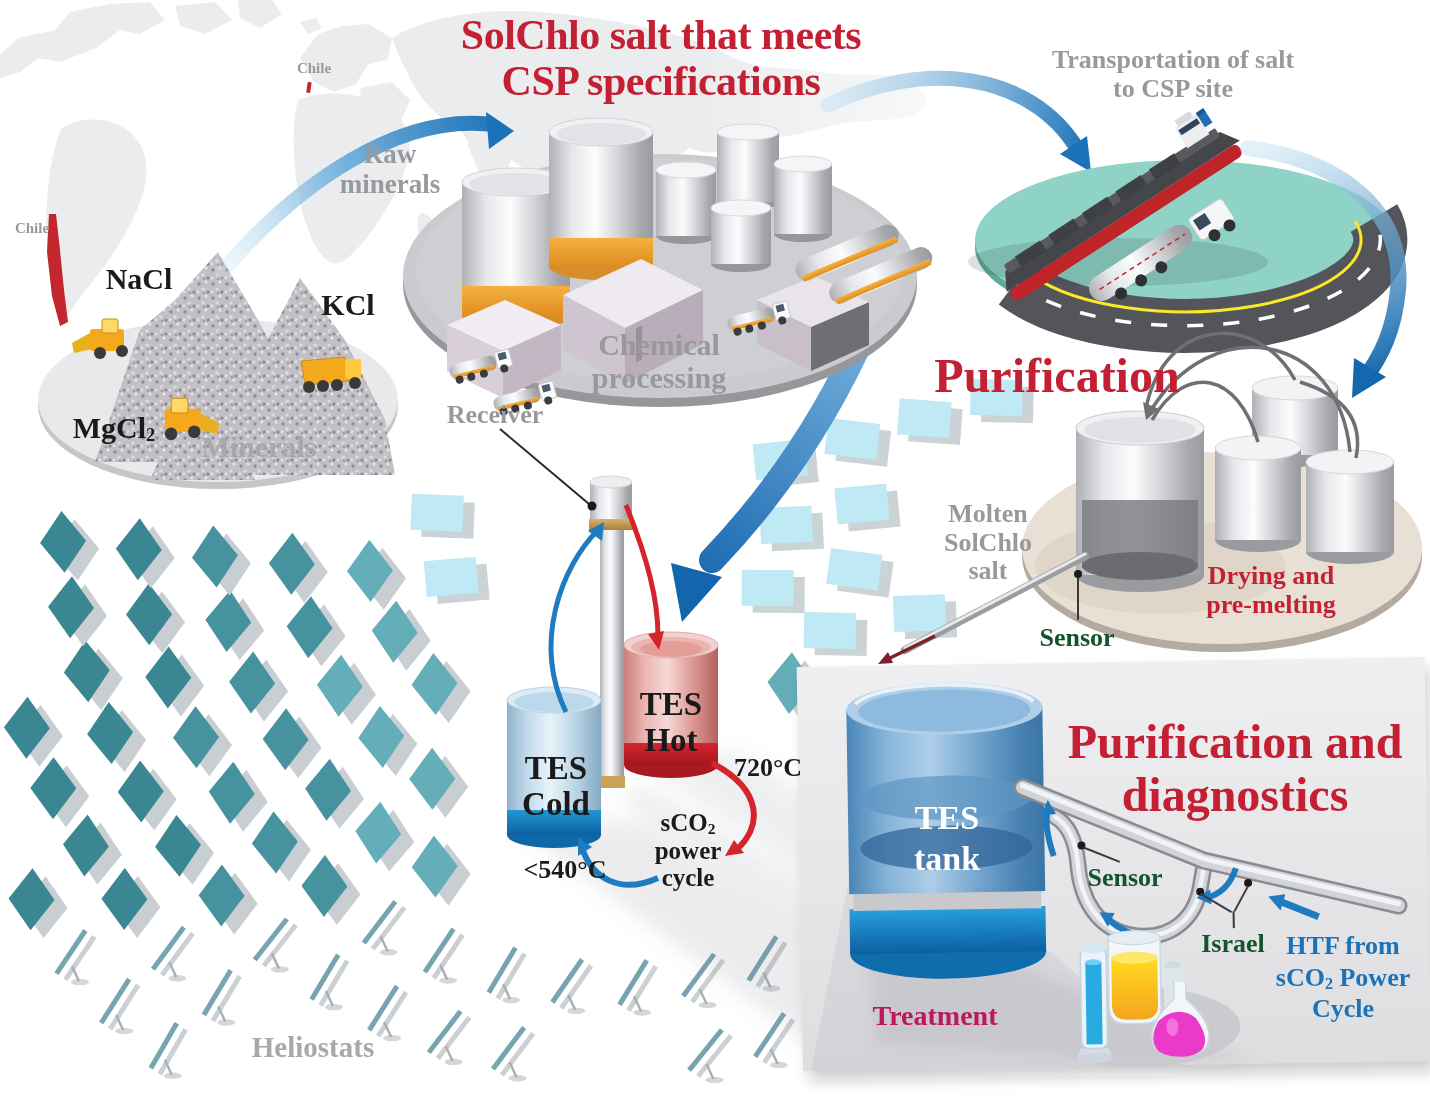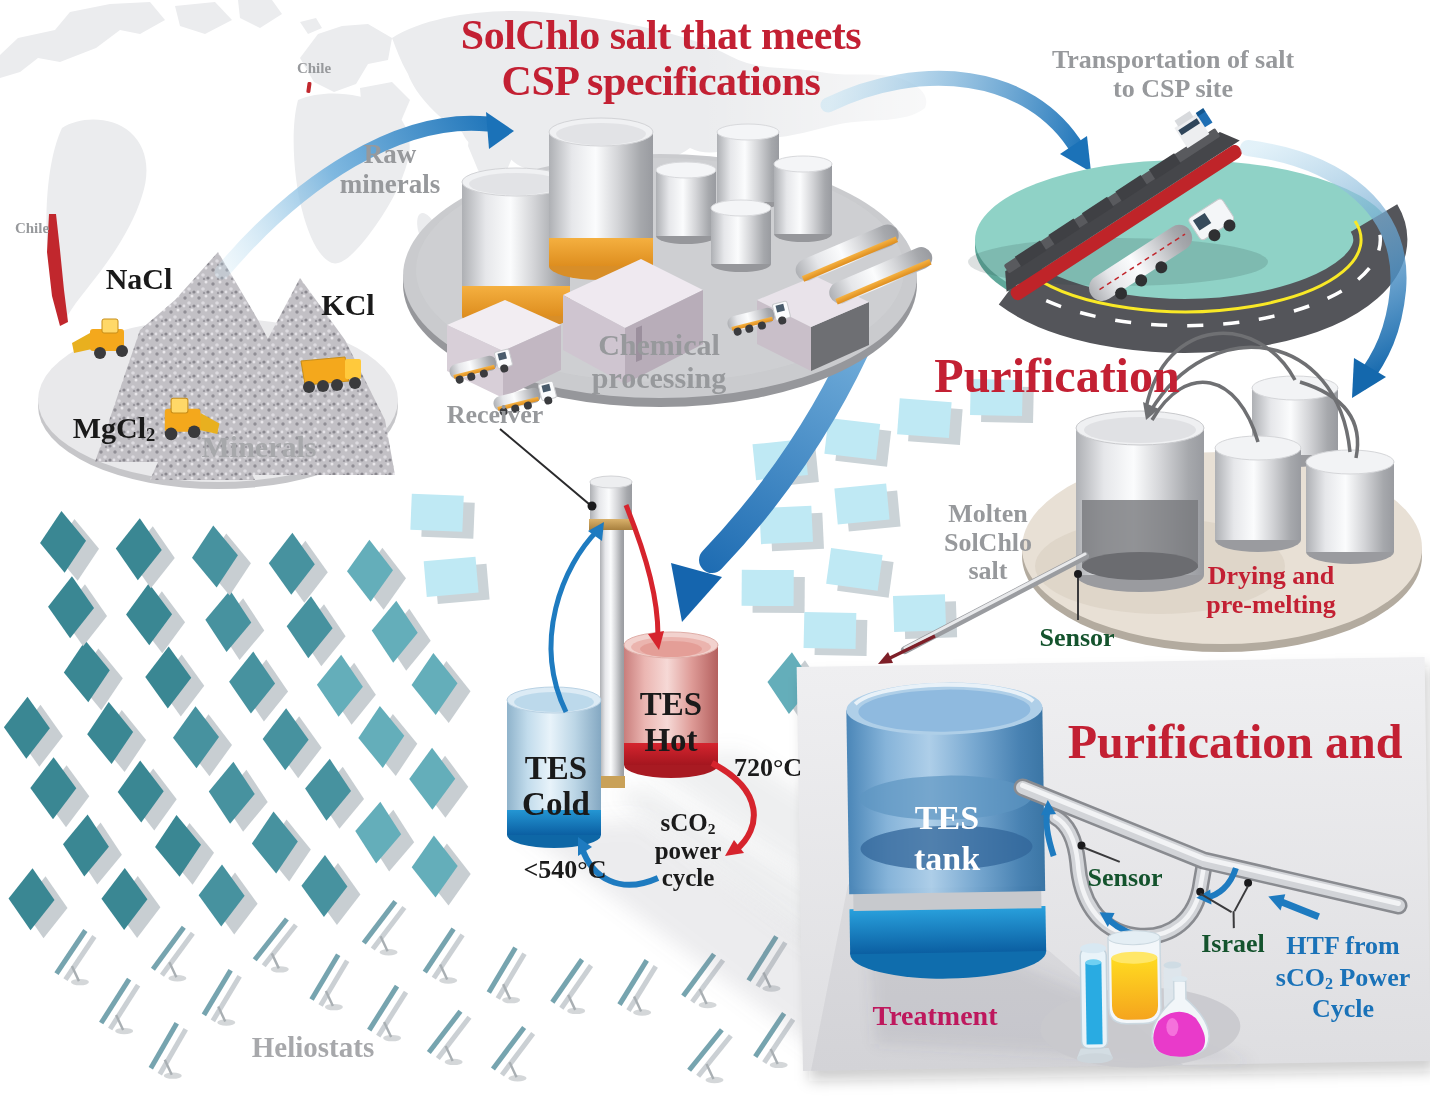--- a/index.html
+++ b/index.html
@@ -728,20 +728,21 @@
 <div class="lbl blk t26" style="left:768px;top:754px">720°C</div>
 <div class="lbl blk t26" style="left:565px;top:856px">&lt;540°C</div>
 <div class="lbl blk t25" style="left:688px;top:809px">
   <div><span>sCO</span><sub>2</sub></div>
   <div>power</div>
   <div>cycle</div>
 </div>
 
 <div class="lbl red t40" style="left:1235px;top:716px">
   <div>Purification and</div>
+  <div>diagnostics</div>
 </div>
 <div class="lbl white t34" style="left:947px;top:798px;line-height:1.2">
   <div>TES</div>
   <div>tank</div>
 </div>
 <div class="lbl dred t26" style="left:1125px;top:864px">Sensor</div>
 <div class="lbl dred t26" style="left:1233px;top:930px">Israel</div>
 <div class="lbl blue t26" style="left:1343px;top:930px;line-height:1.22">
   <div>HTF from</div>
   <div><span>sCO</span><sub>2</sub><span> Power</span></div>

